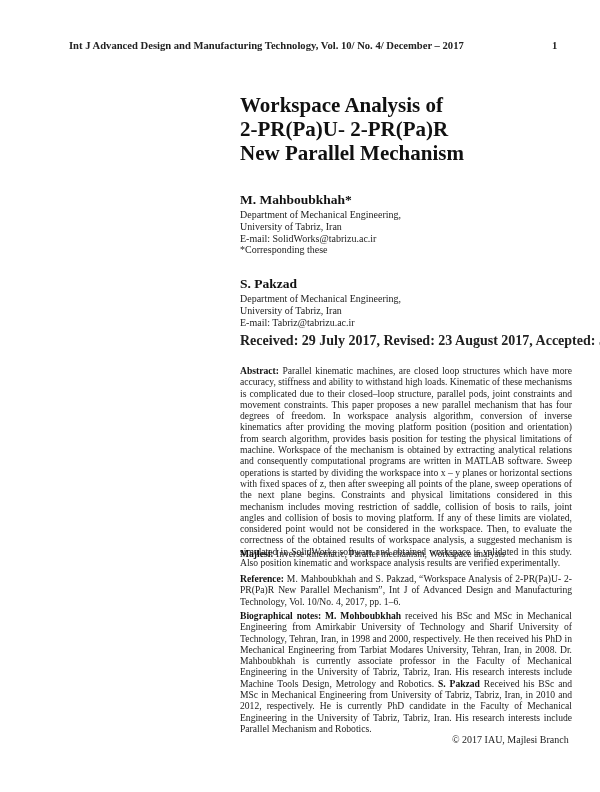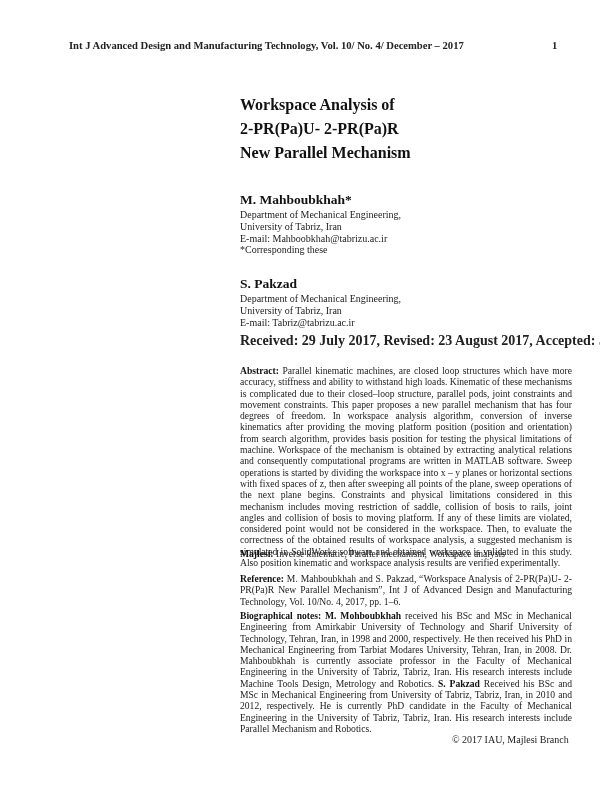--- a/index.html
+++ b/index.html
@@ -1,20 +1,20 @@
 <!DOCTYPE html>
 <html><head>
 <meta charset="utf-8">
 <style>
   html, body { margin: 0; padding: 0; background: #ffffff; }
   body { width: 600px; height: 792px; position: relative; overflow: hidden; color: #111; font-family: "Liberation Serif", serif; }
   .header { position: absolute; left: 69px; top: 40px; width: 480px; font-size: 10.6px; font-weight: bold; color: #222; white-space: nowrap; }
   .page-num { position: absolute; left: 552px; top: 40px; font-size: 10.6px; font-weight: bold; color: #222; }
   .col { position: absolute; left: 240px; width: 332px; }
-  .title { top: 93px; font-size: 16px; font-weight: bold; line-height: 24px; color: #111; }
+  .title { top: 93px; font-size: 21px; font-weight: bold; line-height: 24px; color: #111; }
   .title div { white-space: nowrap; }
   .author-block { font-size: 10px; line-height: 11.8px; color: #222; }
   .author-name { font-size: 13.5px; font-weight: bold; line-height: 16px; margin-bottom: 1px; color: #111; }
   .a1 { top: 192px; }
   .a2 { top: 276px; }
   .dates { top: 333px; font-size: 14px; font-weight: bold; color: #222; white-space: nowrap; }
   .para { font-size: 9.6px; line-height: 11.3px; text-align: justify; color: #222; }
   .abstract { top: 365px; }
   .keywords { top: 548px; }
   .reference { top: 573px; }
@@ -31,21 +31,21 @@
 <div class="col title">
   <div>Workspace Analysis of</div>
   <div>2-PR(Pa)U- 2-PR(Pa)R</div>
   <div>New Parallel Mechanism</div>
 </div>
 
 <div class="col author-block a1">
   <div class="author-name">M. Mahboubkhah*</div>
   <div>Department of Mechanical Engineering,</div>
   <div>University of Tabriz, Iran</div>
-  <div>E-mail: Mahboobkhah@tabrizu.ac.ir</div>
+  <div>E-mail: SolidWorks@tabrizu.ac.ir</div>
   <div>*Corresponding these</div>
 </div>
 
 <div class="col author-block a2">
   <div class="author-name">S. Pakzad</div>
   <div>Department of Mechanical Engineering,</div>
   <div>University of Tabriz, Iran</div>
   <div>E-mail: Tabriz@tabrizu.ac.ir</div>
 </div>
 

